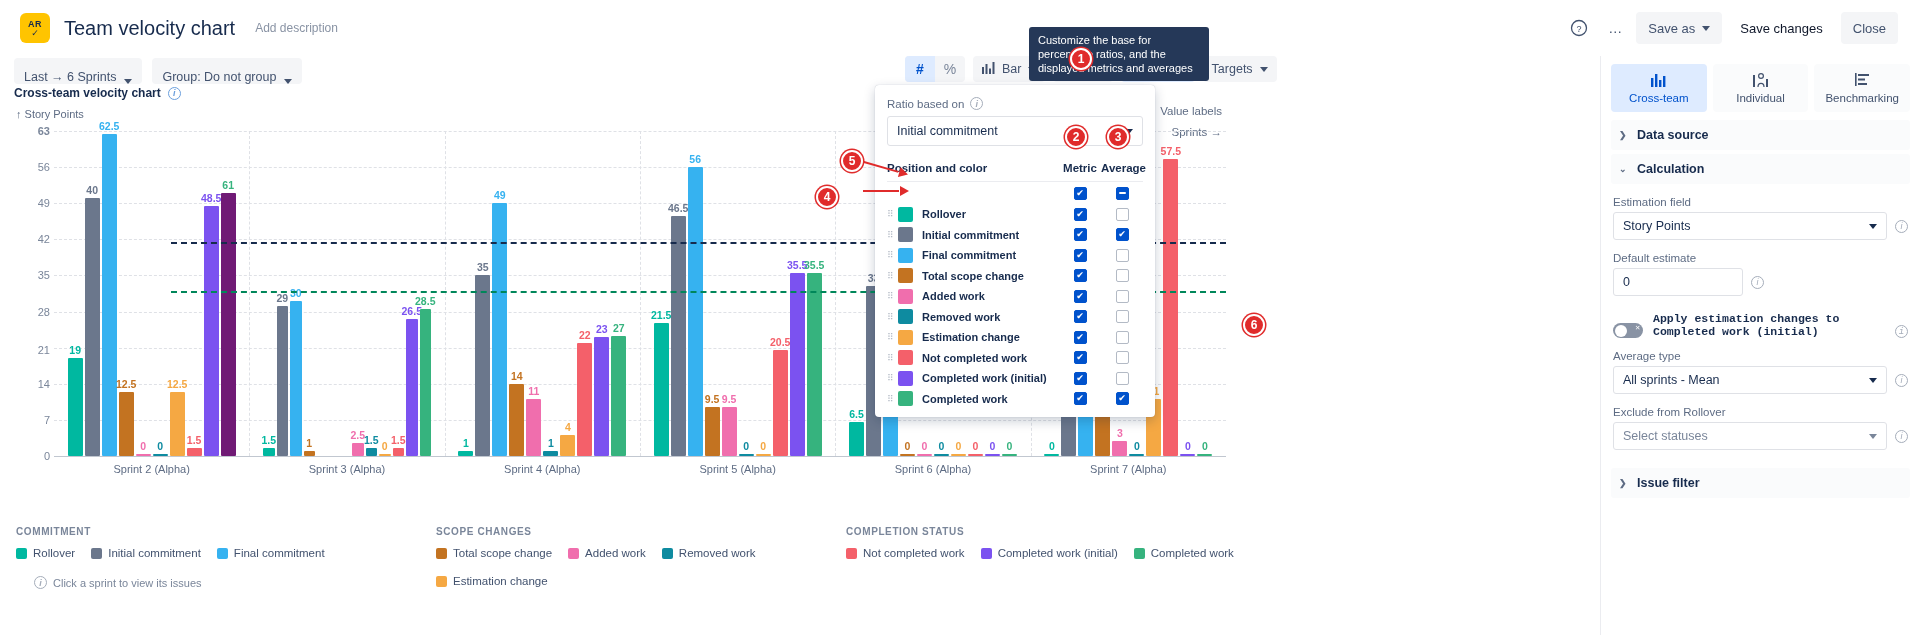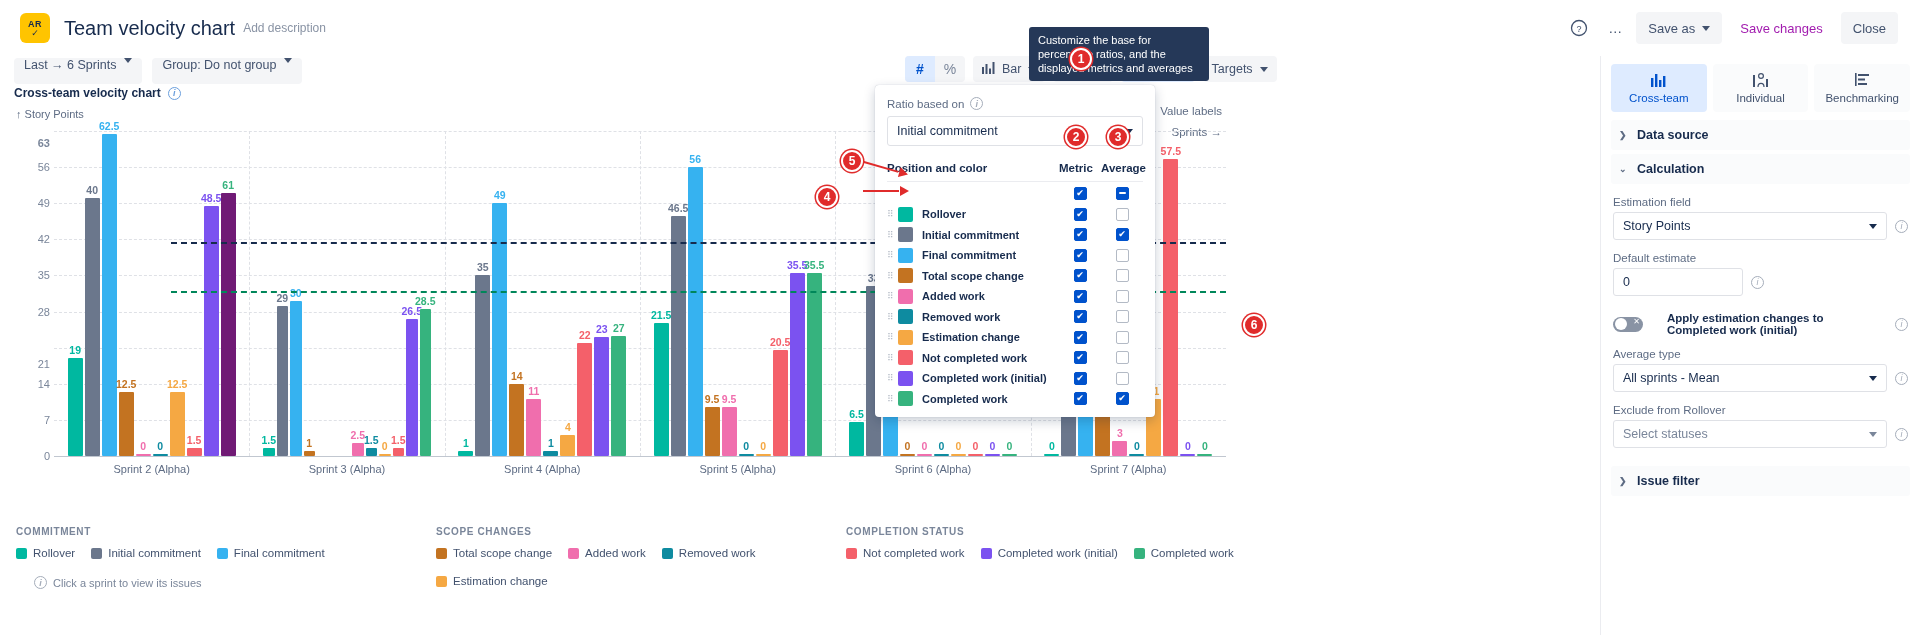--- a/index.html
+++ b/index.html
@@ -14,47 +14,47 @@
   
   .topbar { height:56px; display:flex; align-items:center; padding:0 14px; position:relative; }
   .app-logo {
     width:30px; height:30px; border-radius:6px; background:#ffc400;
     display:flex; flex-direction:column; align-items:center; justify-content:center;
     margin-left:6px; margin-right:14px; flex:0 0 auto;
   }
   .app-logo .lg-top { font-size:9px; font-weight:bold; color:#172b4d; line-height:9px; letter-spacing:.4px;}
   .app-logo .lg-bot { font-size:9px; color:#172b4d; line-height:8px; }
   .doc-title { font-size:20px; color:#172b4d; font-weight:400; }
-  .add-desc { font-size:12px; color:#8993a4; margin-left:8px; }
+  .add-desc { font-size:12px; color:#8993a4; margin-left:20px; }
   .topbar-right { margin-left:auto; display:flex; align-items:center; gap:6px; padding-right:8px;}
   .icon-btn {
     width:30px;height:30px;border-radius:4px;display:flex;align-items:center;justify-content:center;
     color:#42526e; cursor:pointer; font-size:14px;
   }
   .tb-btn {
     height:32px; padding:0 12px; border-radius:4px; background:#f4f5f7; color:#42526e;
     display:flex; align-items:center; gap:7px; font-size:13px; cursor:pointer; border:none;
     font-family:inherit;
   }
-  .tb-btn.disabled { color:#a21caf; background:transparent; cursor:default;}
+  .tb-btn.disabled { color:#0f172a; background:transparent; cursor:default;}
   .tb-btn.plain { background:#f4f5f7; }
   .caret { width:0;height:0;border-left:4px solid transparent;border-right:4px solid transparent;border-top:5px solid currentColor; }
 
   
   .tooltip {
     position:absolute; left:1029px; top:27px; width:180px;
     background:#253858; color:#fff; border-radius:3px; padding:6px 9px;
     font-size:11px; line-height:14px; z-index:40;
   }
 
   
   .filterbar { height:30px; display:flex; align-items:center; padding:0 14px; gap:10px; position:relative;}
   .pill {
     height:26px; padding:0 10px; background:#f4f5f7; border-radius:4px;
-    display:flex; align-items:flex-start; gap:8px; font-size:12.5px; color:#42526e; cursor:pointer;
+    display:flex; align-items:flex-end; gap:8px; font-size:12.5px; color:#42526e; cursor:pointer;
   }
   .chart-toolbar { position:absolute; left:905px; top:0; display:flex; align-items:center; gap:8px; }
   .seg { display:flex; background:#f4f5f7; border-radius:4px; overflow:hidden; }
   .seg .seg-item { width:30px;height:26px;display:flex;align-items:center;justify-content:center;font-size:14px;color:#7a869a;cursor:pointer;}
   .seg .seg-item.active { background:#deebff; color:#0052cc; font-weight:bold;}
   .tb2 { height:26px;padding:0 9px;background:#f4f5f7;border-radius:4px;display:flex;align-items:center;gap:7px;font-size:12.5px;color:#42526e;cursor:pointer;}
   .tb2.active { background:#deebff; color:#0052cc; }
 
   
   .chart-wrap { position:absolute; left:0; top:86px; width:1240px; height:460px; }
@@ -97,21 +97,21 @@
     padding:12px 12px 8px 12px; z-index:30;
   }
   .pop-label { font-size:11.5px; color:#5e6c84; display:flex;align-items:center;gap:6px; margin-bottom:6px;}
   .pop-select {
     height:30px; border:1px solid #dfe1e6; border-radius:3px; display:flex; align-items:center;
     padding:0 9px; font-size:12.5px; color:#172b4d; justify-content:space-between; cursor:pointer; background:#fff;
   }
   .pop-head { display:flex; align-items:center; font-size:11.5px; font-weight:bold; color:#172b4d;
               margin-top:16px; padding-bottom:7px; border-bottom:1px solid #ebecf0;}
   .pop-head .ph-name { flex:1; }
-  .pop-head .ph-col { width:42px; }
+  .pop-head .ph-col { width:42px; text-align:center;}
   .mrow { display:flex; align-items:center; height:20.5px; font-size:11.5px; color:#172b4d; }
   .mrow .grip { width:11px; color:#b3bac5; font-size:9px; letter-spacing:-1px; line-height:6px; cursor:grab;}
   .mrow .msw { width:15px;height:15px;border-radius:2px; margin-right:9px;}
   .mrow .mname { flex:1; font-weight:bold; font-size:11px;}
   .mrow .mcol { width:42px; display:flex; justify-content:center;}
   .cb { width:13px;height:13px;border-radius:2px;border:1.5px solid #b3bac5; background:#fff;
         display:flex;align-items:center;justify-content:center;cursor:pointer;}
   .cb.on { background:#0052cc; border-color:#0052cc; }
   .cb.on:after { content:"✔"; color:#fff; font-size:9px; line-height:1;}
   .cb.mixed { background:#0052cc; border-color:#0052cc;}
@@ -130,21 +130,21 @@
   .field { margin:12px 12px 0 12px; }
   .f-label { font-size:11.5px; color:#5e6c84; margin-bottom:4px;}
   .f-row { display:flex; align-items:center; gap:8px; }
   .f-select { flex:1; height:28px; border:1px solid #dfe1e6; border-radius:3px; display:flex; align-items:center;
               justify-content:space-between; padding:0 9px; font-size:12.5px; color:#172b4d; background:#fff; cursor:pointer;}
   .f-select.placeholder { color:#7a869a;}
   .f-input { width:130px; height:28px; border:1px solid #dfe1e6; border-radius:3px; padding:0 9px;
              font-size:12.5px; color:#172b4d; display:flex; align-items:center;}
   .f-info { width:13px;height:13px;border-radius:50%;border:1.2px solid #a5adba;color:#a5adba;font-size:9px;
             display:inline-flex;align-items:center;justify-content:center;font-style:italic;flex:0 0 auto;}
-  .toggle-row { display:flex; align-items:center; gap:24px; margin:16px 12px 0 12px; }
+  .toggle-row { display:flex; align-items:flex-end; gap:10px; margin:16px 12px 0 12px;font-family:Liberation Mono, monospace; }
   .toggle-off { width:30px;height:15px;border-radius:8px;background:#8993a4;position:relative;cursor:pointer;flex:0 0 auto;}
   .toggle-off:before{content:"";position:absolute;left:1.5px;top:1.5px;width:12px;height:12px;border-radius:50%;background:#fff;}
   .toggle-off:after{content:"✕";position:absolute;right:3px;top:0px;font-size:8px;color:#fff;}
   .toggle-label { font-size:11.5px; font-weight:bold; color:#172b4d;}
 
   
   .badge {
     position:absolute; width:22px;height:22px;border-radius:50%; background:#e02b2b; color:#fff;
     font-size:12px; font-weight:bold; display:flex;align-items:center;justify-content:center;
     border:2px solid #ffffff; box-shadow:0 0 0 1.5px #e02b2b; z-index:60;
@@ -240,33 +240,33 @@
   <div class="sprints-link">Sprints →</div>
 
   <div class="plot" id="plot">
       <div class="gridline base" style="top: 325px;"></div>
       <div class="ytick" style="top: 325px;">0</div>
       <div class="gridline" style="top: 288.889px;"></div>
       <div class="ytick" style="top: 288.889px;">7</div>
       <div class="gridline" style="top: 252.778px;"></div>
       <div class="ytick" style="top: 252.778px;">14</div>
       <div class="gridline" style="top: 216.667px;"></div>
-      <div class="ytick" style="top: 233px;">21</div>
+      <div class="ytick" style="top: 219px;">21</div>
       <div class="gridline" style="top: 180.556px;"></div>
       <div class="ytick" style="top: 180.556px;">28</div>
       <div class="gridline" style="top: 144.444px;"></div>
       <div class="ytick" style="top: 144.444px;">35</div>
       <div class="gridline" style="top: 108.333px;"></div>
       <div class="ytick" style="top: 108.333px;">42</div>
       <div class="gridline" style="top: 72.2222px;"></div>
       <div class="ytick" style="top: 72.2222px;">49</div>
       <div class="gridline" style="top: 36.1111px;"></div>
       <div class="ytick" style="top: 36.1111px;">56</div>
       <div class="gridline" style="top: 0px;"></div>
-      <div class="ytick" style="top: 12px; font-weight: bold;">63</div>
+      <div class="ytick" style="top: 0px; font-weight: bold;">63</div>
       <div class="group" style="left: 28px; width: 195.333px;">
         <div class="bars" style="padding:0 13.673333333333336px">
           <div class="bar" style="height:98.01587301587301px;background:#00b8a0;">
             <span class="blabel" style="color:#00b8a0">19</span>
           </div>
           <div class="bar" style="height:257.9365079365079px;background:#6b778c;">
             <span class="blabel" style="color:#6b778c">40</span>
           </div>
           <div class="bar" style="height:322.42063492063494px;background:#36b2f0;">
             <span class="blabel" style="color:#36b2f0">62.5</span>

